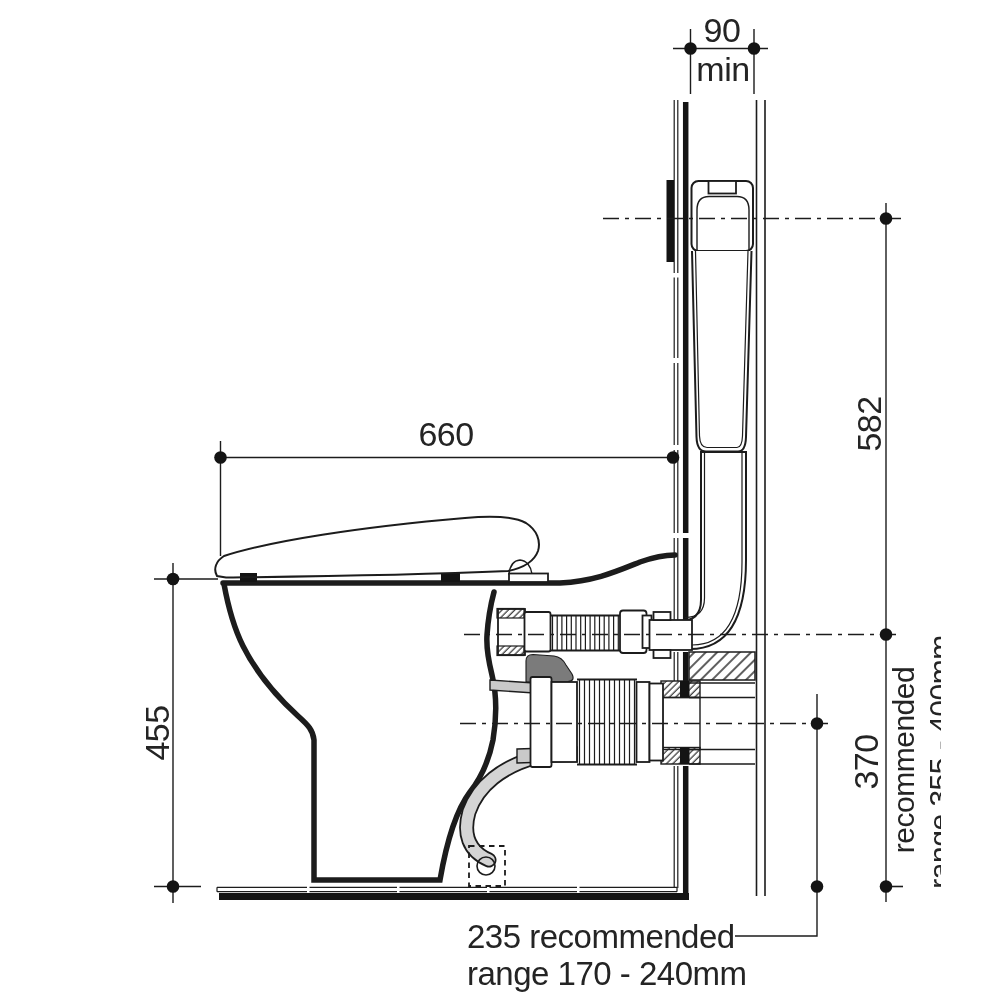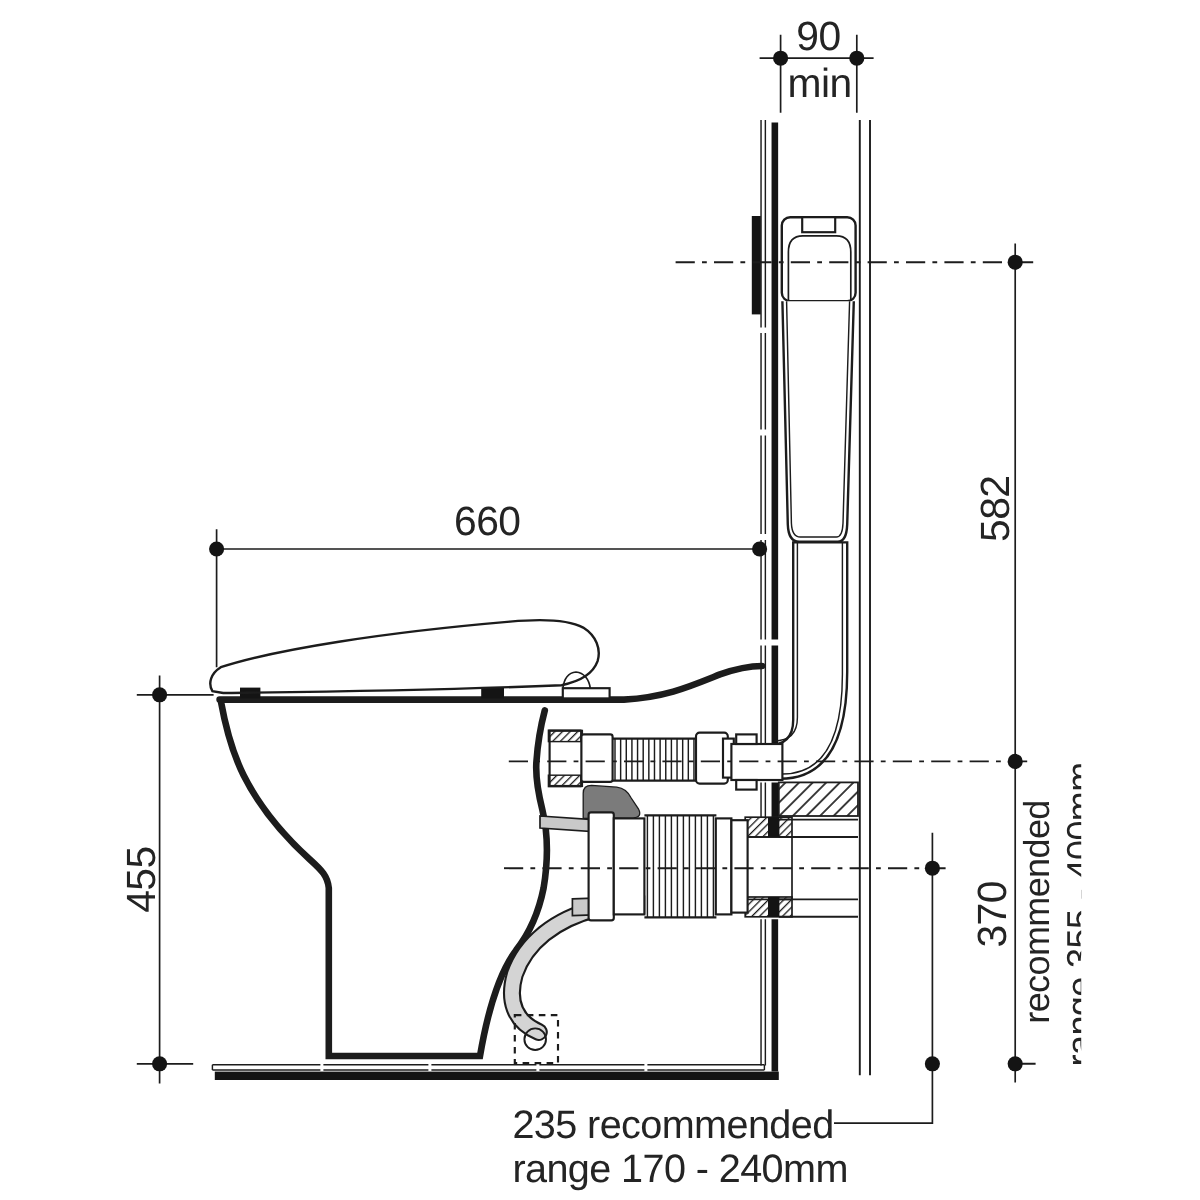--- a/index.html
+++ b/index.html
@@ -1,16 +1,16 @@
 <!DOCTYPE html>
 <html><head>
 <meta charset="utf-8">
 <style>
   html,body{margin:0;padding:0;background:#fff;}
-  #stage{width:901px;height:1000px;position:relative;background:#fff;overflow:hidden;}
+  #stage{width:901px;height:1000px;position:relative;background:#fff;overflow:hidden;padding-left:40px;}
   svg{display:block;}
   .s1{stroke:#1c1c1c;stroke-width:1.2;fill:none;}
   .s13{stroke:#1c1c1c;stroke-width:1.4;fill:none;}
   .s16{stroke:#1c1c1c;stroke-width:1.6;fill:none;}
   .s2{stroke:#1c1c1c;stroke-width:2;fill:none;}
   .thick{stroke:#1c1c1c;stroke-width:5.5;fill:none;stroke-linecap:round;}
   .wf{fill:#fff;stroke:#1c1c1c;stroke-width:1.8;}
   .wf2{fill:#fff;stroke:#1c1c1c;stroke-width:2;}
   .dim{stroke:#1c1c1c;stroke-width:1.4;fill:none;}
   .cl{stroke:#1c1c1c;stroke-width:1.6;fill:none;stroke-dasharray:16 6 4 6;}

